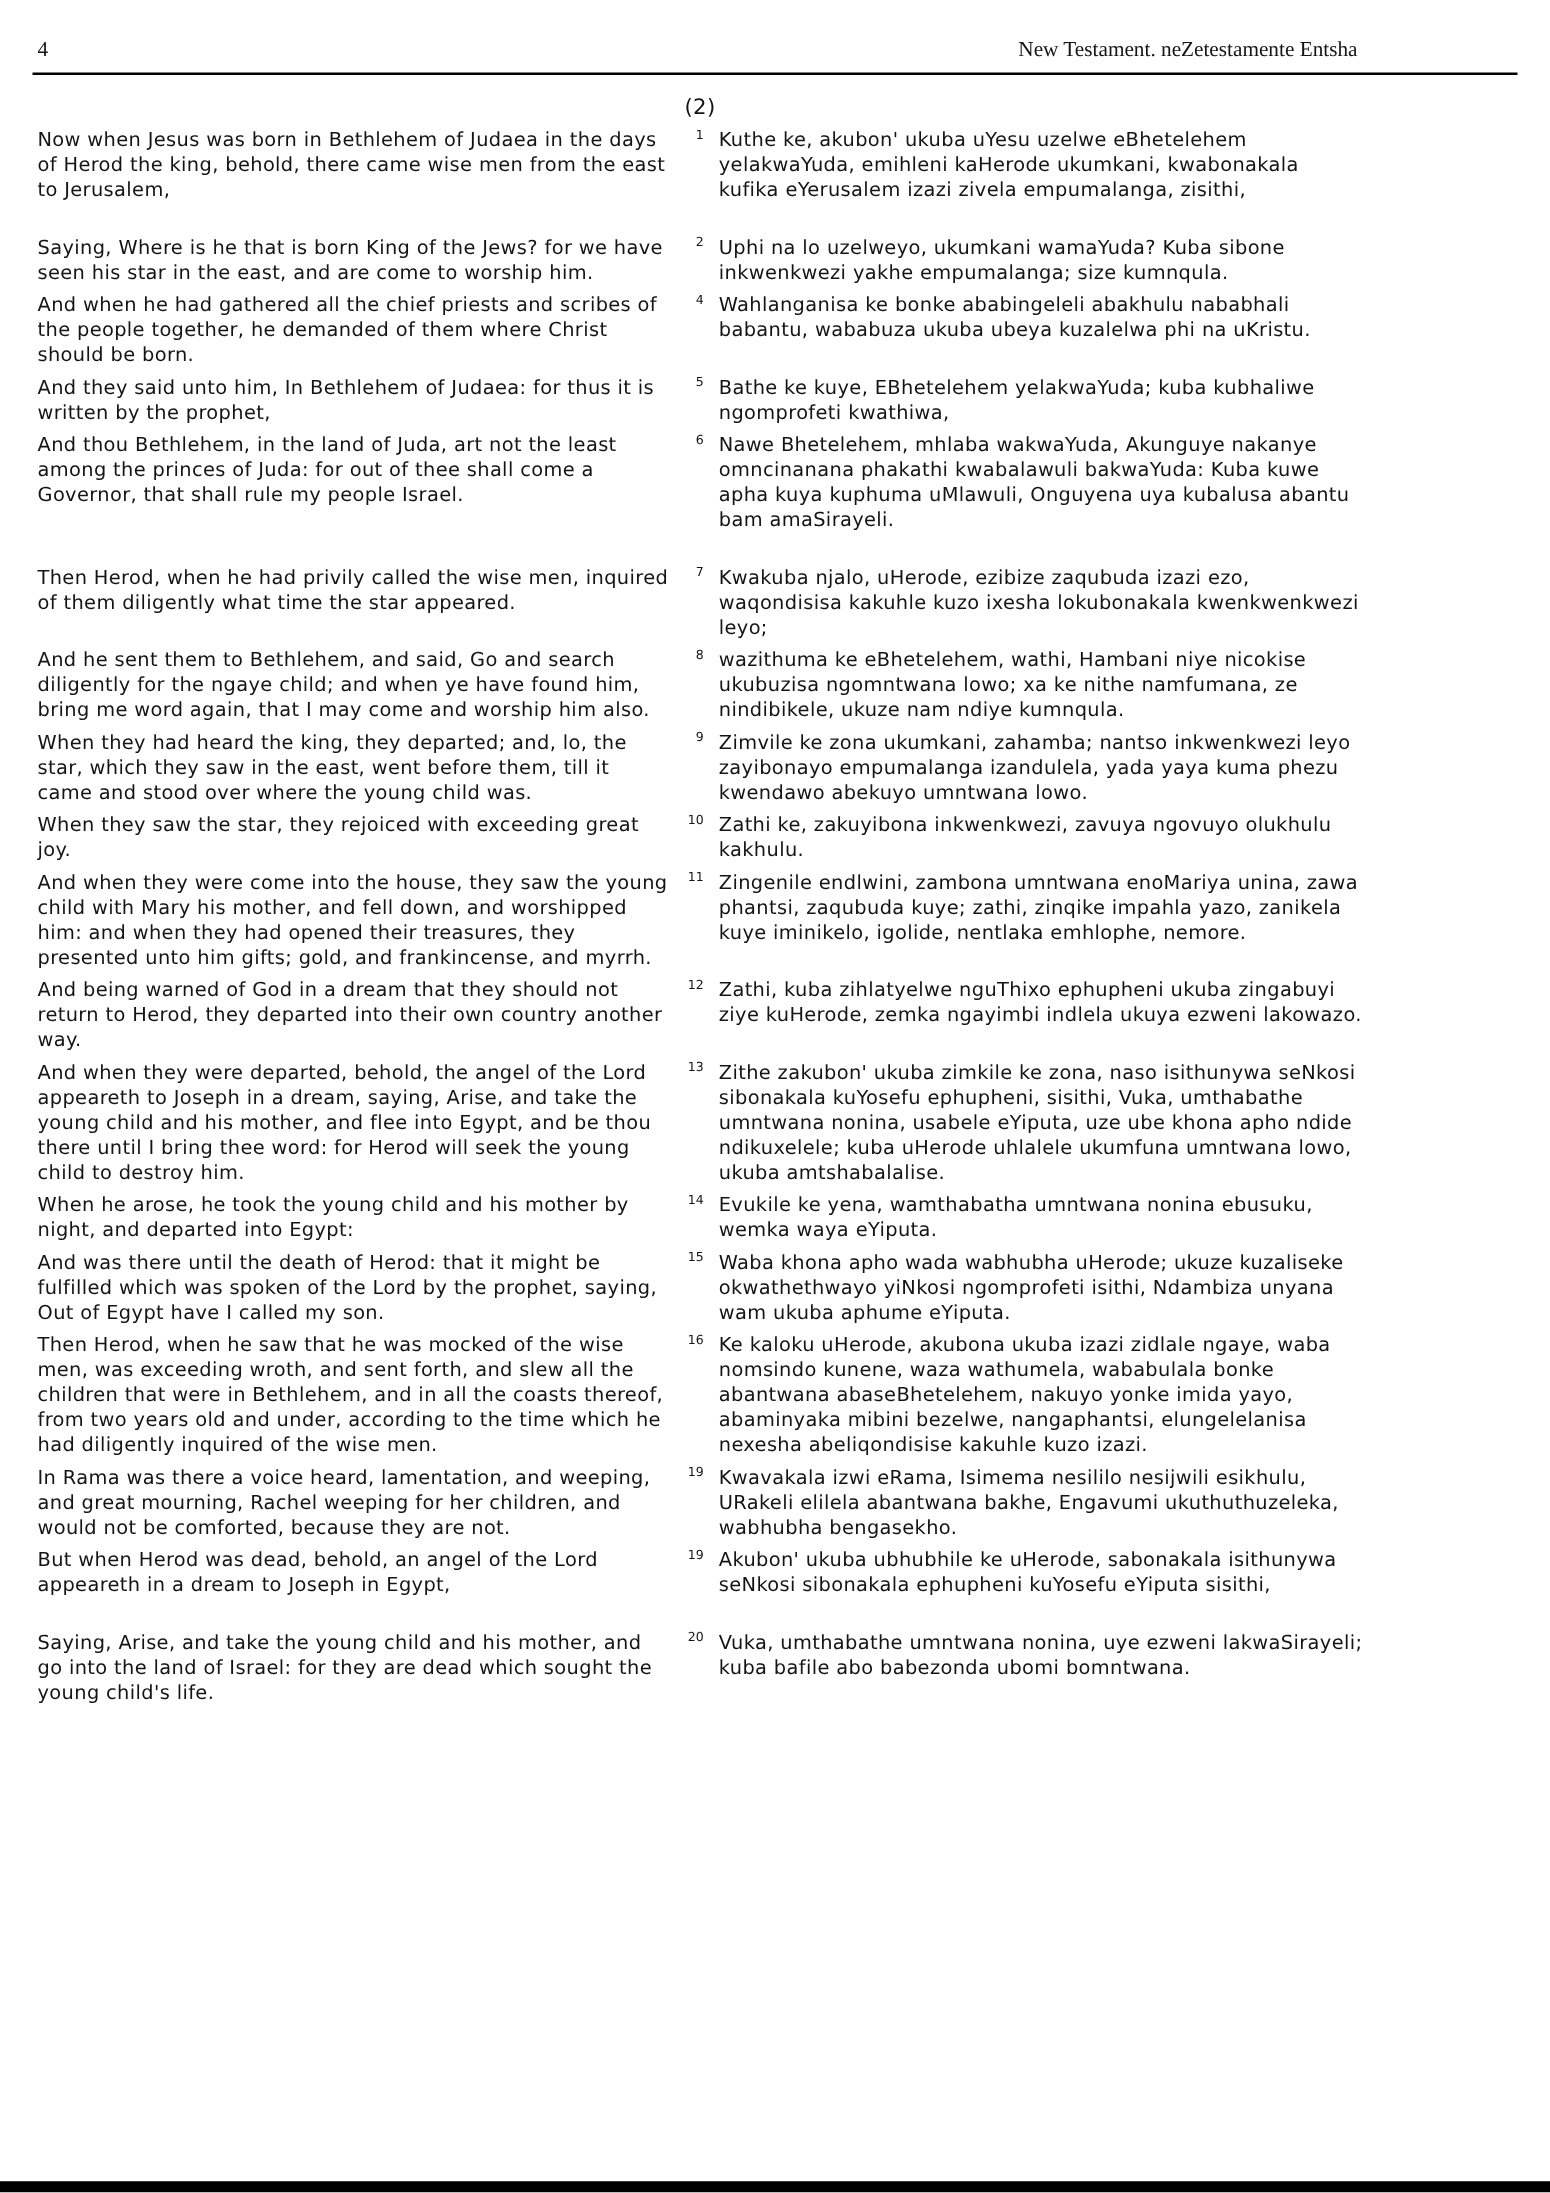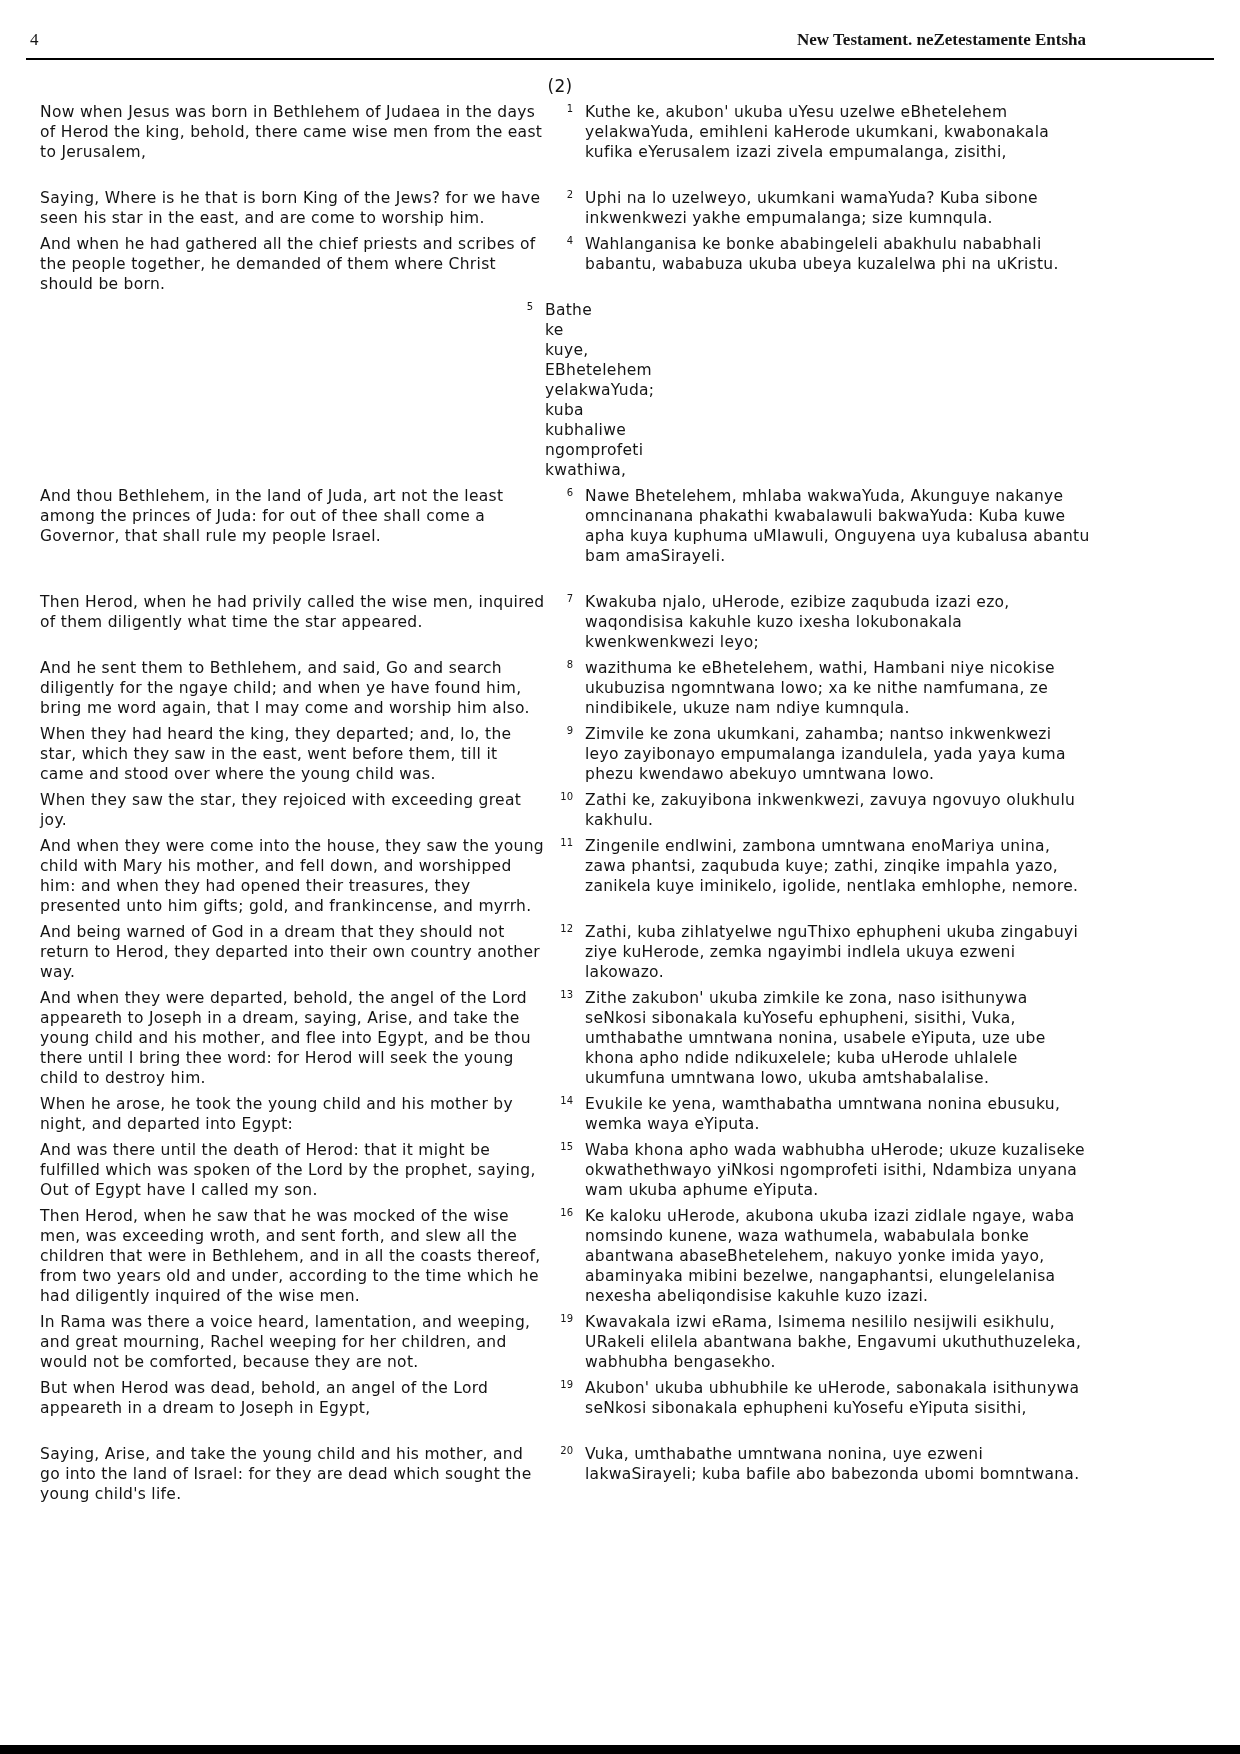--- a/index.html
+++ b/index.html
@@ -13,21 +13,21 @@
   }
   .page-header {
     display: flex;
     justify-content: space-between;
     align-items: baseline;
     padding: 30px 154px 8px 30px;
     font-family: "Liberation Serif", serif;
     font-size: 17px;
   }
   .page-header .page-num { font-weight: normal; }
-  .page-header .title { font-weight: bold; }
+  .page-header .title { font-weight: normal; }
   .header-rule {
     border: none;
     border-top: 2px solid #000;
     margin: 0 26px;
   }
   .chapter-heading {
     margin-left: 30px;
     width: 1060px;
     text-align: center;
     font-size: 17px;
@@ -35,21 +35,20 @@
     margin-bottom: 6px;
     letter-spacing: 0.3px;
   }
   .verses {
     padding: 0 150px 60px 30px;
   }
   .verse-row {
     display: grid;
     grid-template-columns: 505px 40px 1fr;
     margin-bottom: 6px;
-    margin-left: 10px;
   }
   .verse-row.gap-after { margin-bottom: 26px; }
   .en, .xh {
     font-size: 15.5px;
     line-height: 20px;
     letter-spacing: 0.3px;
     text-align: left;
   }
   .num {
     font-size: 10px;
@@ -89,20 +88,21 @@
       <div class="en">Saying, Where is he that is born King of the Jews? for we have seen his star in the east, and are come to worship him.</div>
       <div class="num">2</div>
       <div class="xh">Uphi na lo uzelweyo, ukumkani wamaYuda? Kuba sibone inkwenkwezi yakhe empumalanga; size kumnqula.</div>
     </div>
     <div class="verse-row">
       <div class="en">And when he had gathered all the chief priests and scribes of the people together, he demanded of them where Christ should be born.</div>
       <div class="num">4</div>
       <div class="xh">Wahlanganisa ke bonke ababingeleli abakhulu nababhali babantu, wababuza ukuba ubeya kuzalelwa phi na uKristu.</div>
     </div>
     <div class="verse-row">
+      <div class="en">And they said unto him, In Bethlehem of Judaea: for thus it is written by the prophet,</div>
       <div class="num">5</div>
       <div class="xh">Bathe ke kuye, EBhetelehem yelakwaYuda; kuba kubhaliwe ngomprofeti kwathiwa,</div>
     </div>
     <div class="verse-row gap-after">
       <div class="en">And thou Bethlehem, in the land of Juda, art not the least among the princes of Juda: for out of thee shall come a Governor, that shall rule my people Israel.</div>
       <div class="num">6</div>
       <div class="xh">Nawe Bhetelehem, mhlaba wakwaYuda, Akunguye nakanye omncinanana phakathi kwabalawuli bakwaYuda: Kuba kuwe apha kuya kuphuma uMlawuli, Onguyena uya kubalusa abantu bam amaSirayeli.</div>
     </div>
     <div class="verse-row">
       <div class="en">Then Herod, when he had privily called the wise men, inquired of them diligently what time the star appeared.</div>

